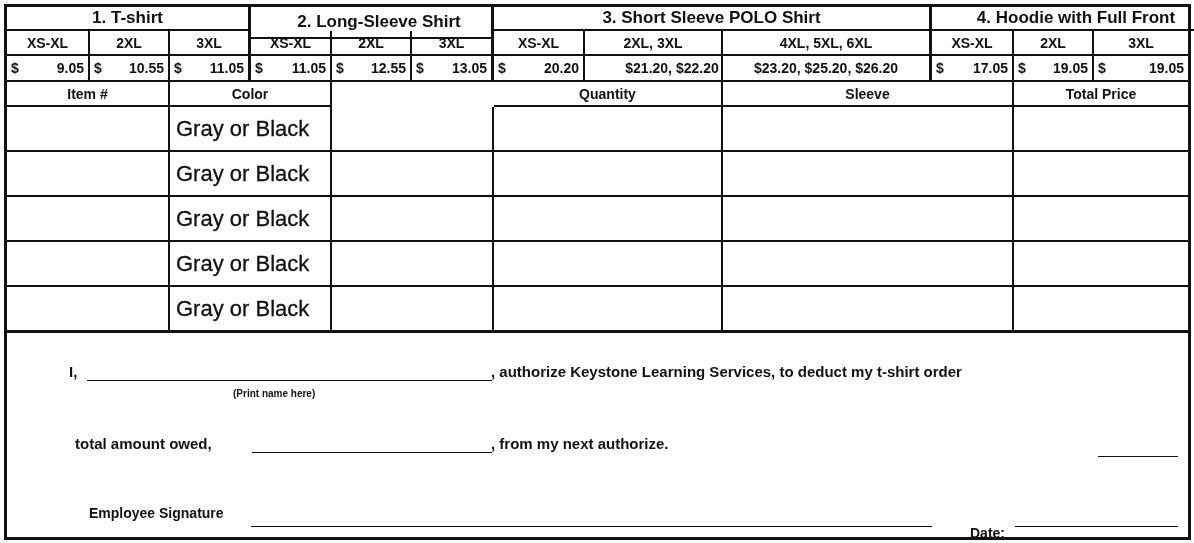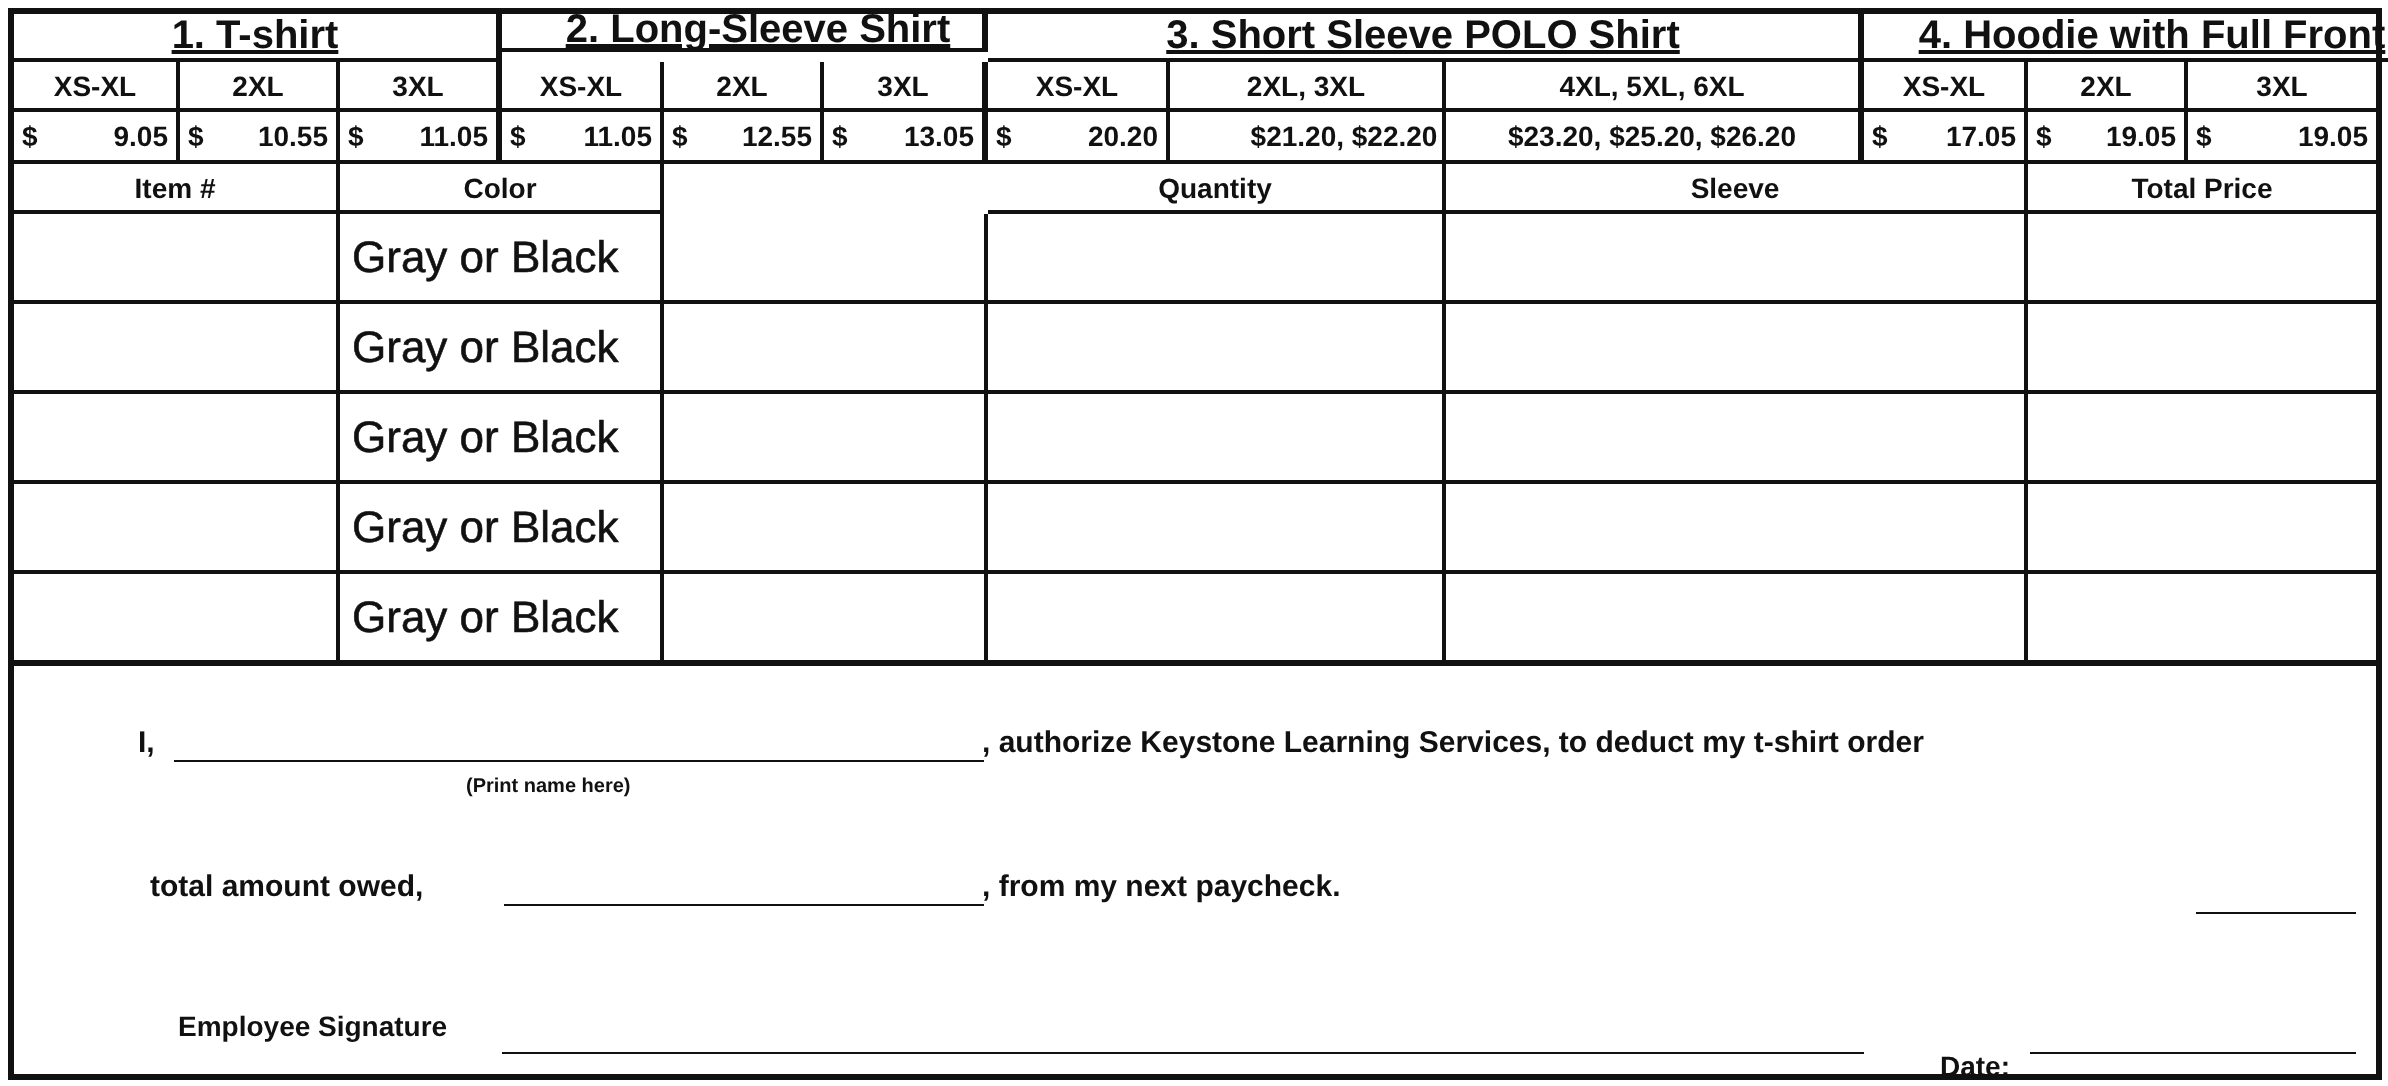--- a/index.html
+++ b/index.html
@@ -8,41 +8,41 @@
 
   .form { position: absolute; left: 4px; top: 4px; width: 1187px; height: 536px;
           border: 3px solid #111; }
 
   
   .cell { position: absolute; border-right: 2px solid #111; border-bottom: 2px solid #111;
           display: flex; align-items: center; justify-content: center;
           font-weight: bold; font-size: 14px; white-space: nowrap; overflow: hidden; }
   .cell.thickR { border-right: 3px solid #111; }
   .cell.noR { border-right: none; }
-  .title { font-size: 20px; text-decoration: underline; }
+  .title { font-size: 17px; }
   .price { justify-content: space-between; padding: 0 4px 0 4px; }
   .price .cur { margin-right: 6px; }
   .center-price { justify-content: center; }
   .hdr { font-size: 14px; }
   .color-cell { font-size: 22px; font-weight: normal; justify-content: flex-start; padding-left: 6px;
                 -webkit-text-stroke: 0.3px #111; }
   .rowsep { border-bottom: 3px solid #111; }
 
   .bottom { position: absolute; left: 0; top: 326px; width: 1181px; height: 204px; }
   .line { position: absolute; font-weight: bold; font-size: 15px; white-space: nowrap; }
   .blank { position: absolute; border-bottom: 1.5px solid #111; height: 18px; }
   .note { position: absolute; font-weight: bold; font-size: 10px; white-space: nowrap; }
 </style>
 </head>
 <body>
 
 <div class="form">
 
   <div class="cell title thickR" style="left:0;top:0;width:244px;height:24px;">1. T-shirt</div>
-  <div class="cell title thickR" style="left:244px;top:0;width:243px;height:19px;padding-left:16px;">2. Long-Sleeve Shirt</div>
+  <div class="cell title thickR" style="left:244px;top:0;width:243px;height:32px;padding-left:16px;">2. Long-Sleeve Shirt</div>
   <div class="cell title thickR" style="left:487px;top:0;width:438px;height:24px;text-align:right;">3. Short Sleeve POLO Shirt</div>
   <div class="cell title noR" style="left:925px;top:0;width:288px;height:24px;">4. Hoodie with Full Front</div>
 
   <div class="cell" style="left:0;top:24px;width:83px;height:25px;">XS-XL</div>
   <div class="cell" style="left:83px;top:24px;width:80px;height:25px;">2XL</div>
   <div class="cell thickR" style="left:163px;top:24px;width:81px;height:25px;">3XL</div>
   <div class="cell" style="left:244px;top:24px;width:81px;height:25px;">XS-XL</div>
   <div class="cell" style="left:325px;top:24px;width:80px;height:25px;">2XL</div>
   <div class="cell thickR" style="left:405px;top:24px;width:82px;height:25px;">3XL</div>
   <div class="cell" style="left:487px;top:24px;width:91px;height:25px;">XS-XL</div>
@@ -137,21 +137,21 @@
   <div class="cell noR rowsep" style="left:1007px;top:280px;width:174px;height:46px;"></div>
 
   <div class="bottom">
     <span class="line" style="left:62px;top:30px;">I,</span>
     <div class="blank" style="left:80px;top:30px;width:405px;"></div>
     <span class="note" style="left:226px;top:55px;">(Print name here)</span>
     <span class="line" style="left:484px;top:30px;">, authorize Keystone Learning Services, to deduct my t-shirt order</span>
 
     <span class="line" style="left:68px;top:102px;">total amount owed,</span>
     <div class="blank" style="left:245px;top:102px;width:240px;"></div>
-    <span class="line" style="left:484px;top:102px;">, from my next paycheck.</span>
+    <span class="line" style="left:484px;top:102px;">, from my next authorize.</span>
 
     <div class="blank" style="left:1091px;top:106px;width:80px;"></div>
 
     <span class="line" style="left:82px;top:172px;font-size:14px;">Employee Signature</span>
     <div class="blank" style="left:244px;top:176px;width:681px;"></div>
 
     <span class="line" style="left:963px;top:172px;font-size:14px;margin-top:20px;">Date:</span>
     <div class="blank" style="left:1008px;top:176px;width:163px;"></div>
   </div>
 </div>

